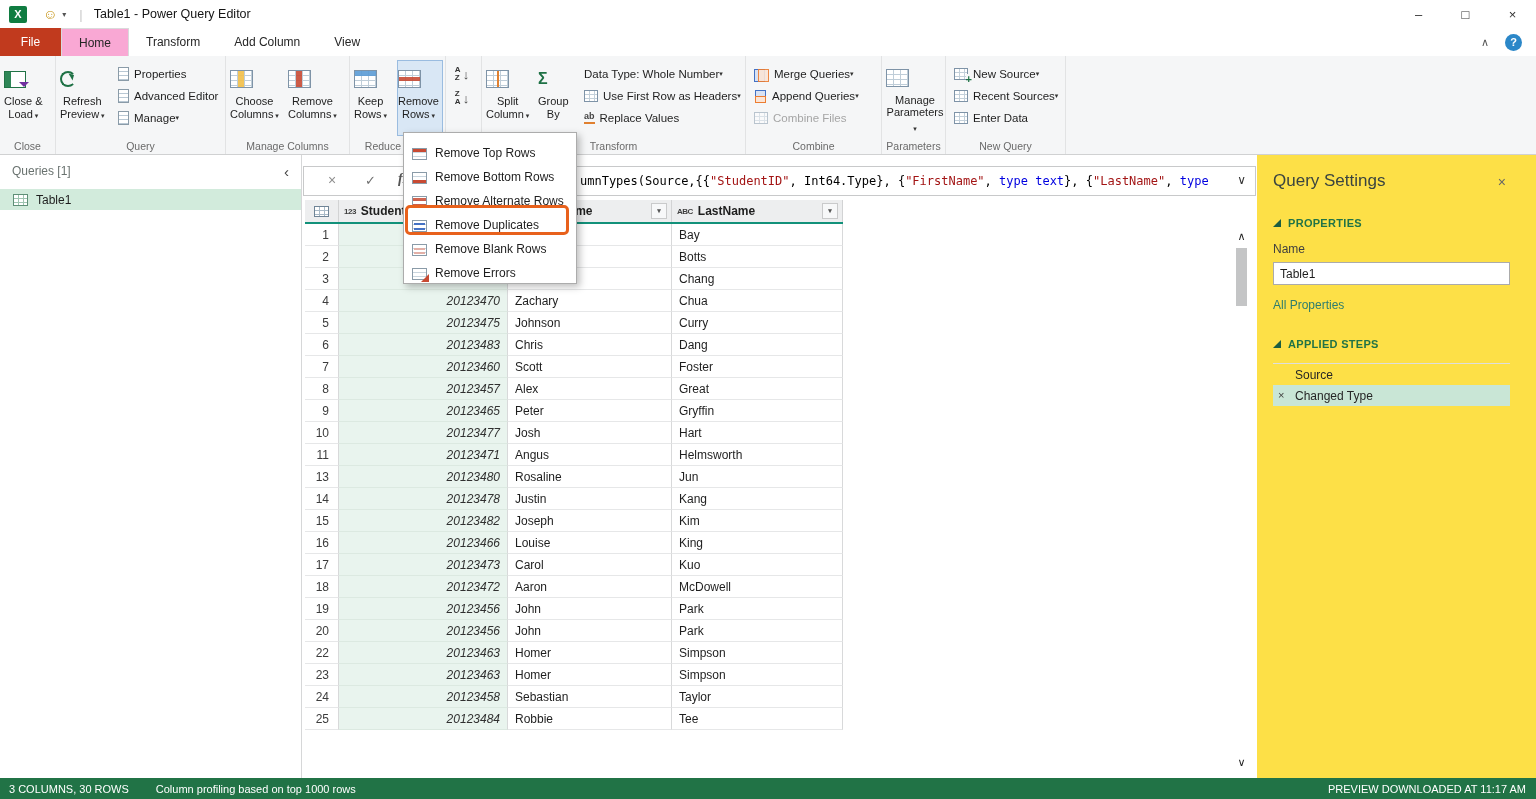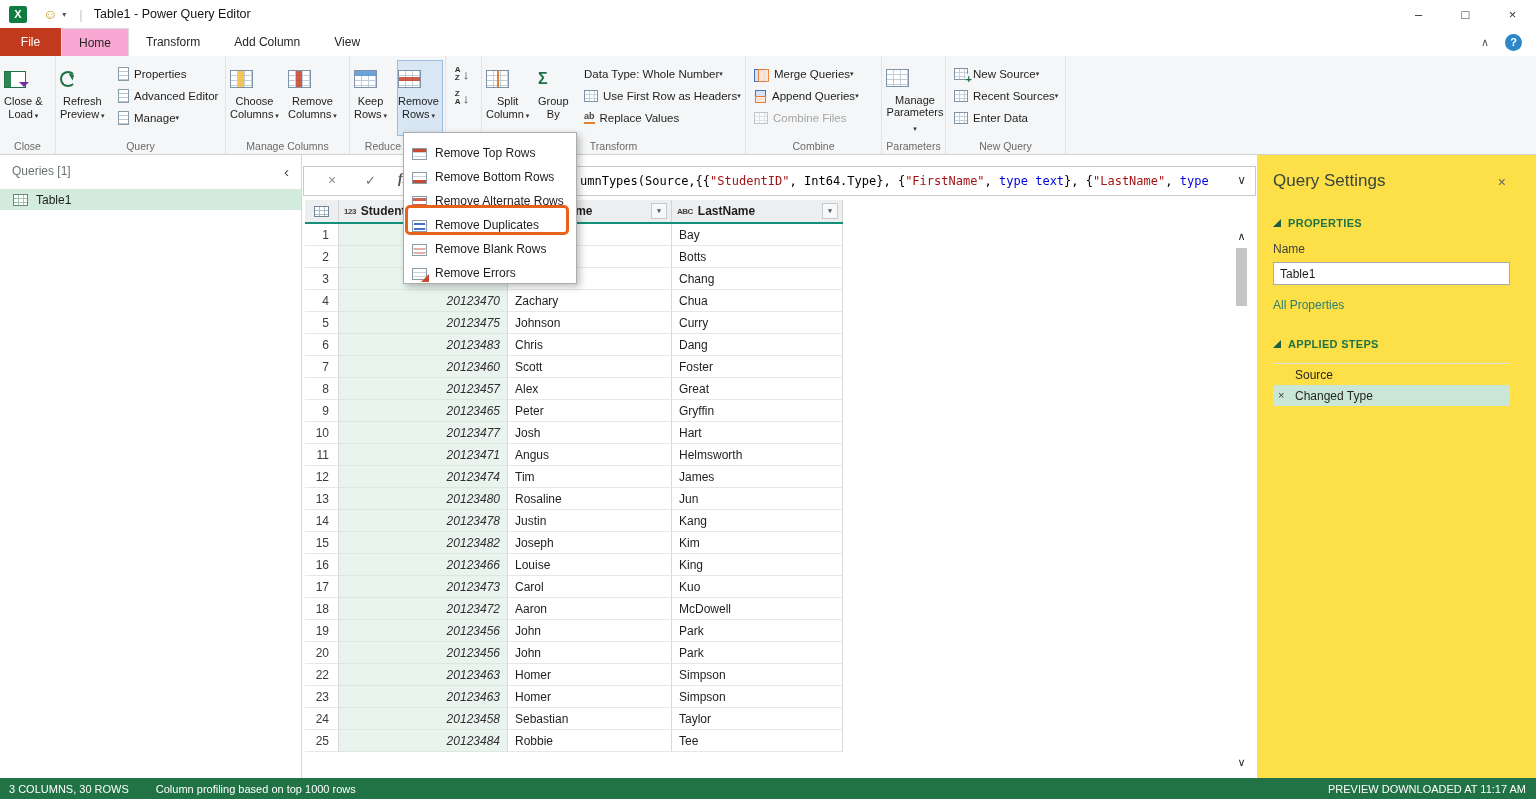--- a/index.html
+++ b/index.html
@@ -457,26 +457,20 @@
           <div class="c-first">Josh</div>
           <div class="c-last">Hart</div>
         </div>
         <div class="grow">
           <div class="c-num">11</div>
           <div class="c-id">20123471</div>
           <div class="c-first">Angus</div>
           <div class="c-last">Helmsworth</div>
         </div>
         <div class="grow">
-          <div class="c-num">12</div>
-          <div class="c-id">20123474</div>
-          <div class="c-first">Tim</div>
-          <div class="c-last">James</div>
-        </div>
-        <div class="grow">
           <div class="c-num">13</div>
           <div class="c-id">20123480</div>
           <div class="c-first">Rosaline</div>
           <div class="c-last">Jun</div>
         </div>
         <div class="grow">
           <div class="c-num">14</div>
           <div class="c-id">20123478</div>
           <div class="c-first">Justin</div>
           <div class="c-last">Kang</div>

